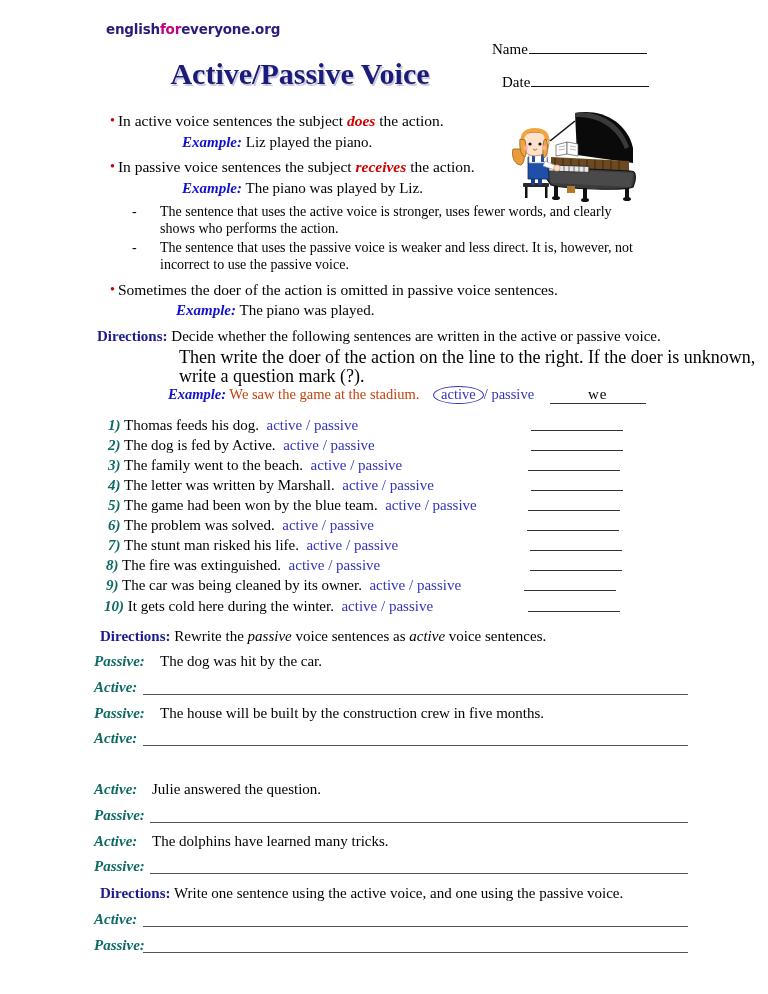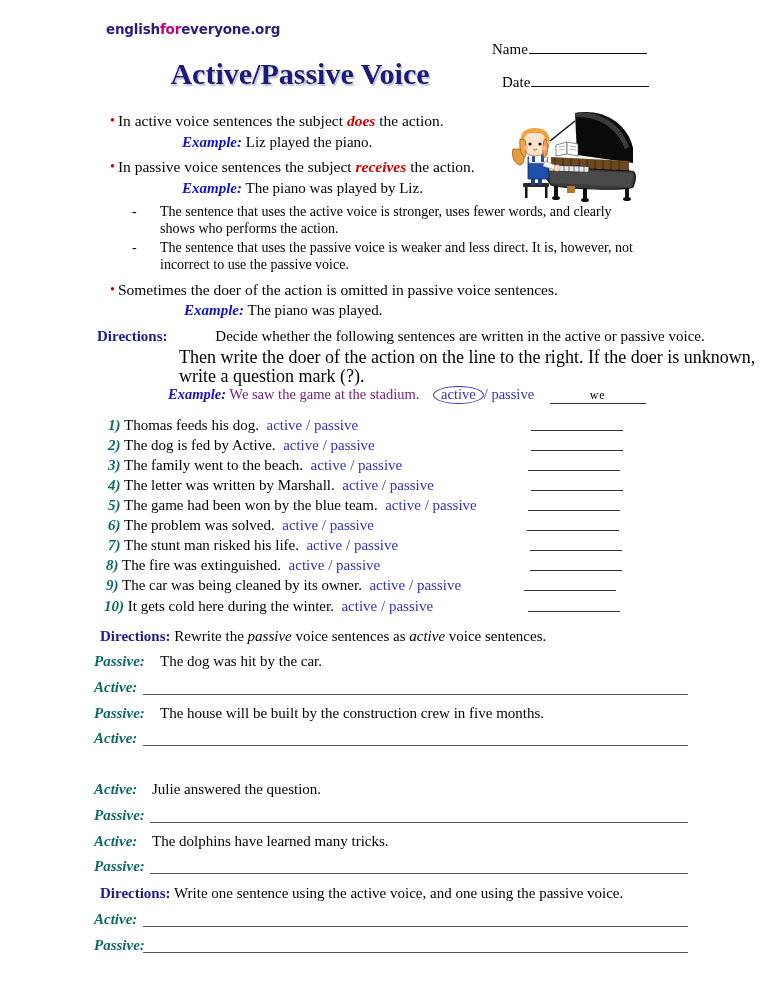--- a/index.html
+++ b/index.html
@@ -117,51 +117,51 @@
 
   
   .directions {
     position: absolute;
     font-size: 15px;
   }
   .dir-label {
     color: #1b1b8c;
     font-weight: bold;
   }
-  .dir-body { color: #000; margin-left: 44px; }
+  .dir-body { color: #000; }
   .dir-cont {
     position: absolute;
     font-size: 18px;
     white-space: nowrap;
   }
 
   
   .example-row {
     position: absolute;
     left: 168px;
     top: 386px;
     font-size: 14.5px;
     white-space: nowrap;
   }
-  .example-row .ex-sentence { color: #701a75; text-align: center; }
+  .example-row .ex-sentence { color: #c2410c; text-align: center; }
   .ap-blue { color: #3333bb; }
   .oval {
     display: inline-block;
     border: 1.2px solid #3333bb;
     border-radius: 50%;
     padding: 0px 7px 1px 7px;
     color: #3333bb;
     line-height: 15px;
   }
   .ans-written {
     display: inline-block;
     border-bottom: 1.2px solid #333;
     width: 96px;
     text-align: center;
-    font-size: 12px;
+    font-size: 15px;
     letter-spacing: 1px;
   }
 
   .q-row {
     position: absolute;
     font-size: 15px;
     white-space: nowrap;
   }
   .q-num {
     color: #0d6a63;
@@ -331,21 +331,21 @@
 
   <div class="dash-item" style="left:160px; top:239px; width:500px;">
     <span class="dash">-</span>
     <span>The sentence that uses the passive voice is weaker and less direct. It is, however, not incorrect to use the passive voice.</span>
   </div>
 
   <div class="bullet-line" style="left:110px; top:281px;">
     <span class="redbullet">•</span><span>Sometimes the doer of the action is omitted in passive voice sentences.</span>
   </div>
 
-  <div class="example-line" style="left:184px; top:302px;">
+  <div class="example-line" style="left:176px; top:302px;">
     <span class="ex-label">Example:</span><span> The piano was played.</span>
   </div>
 
   <div class="directions" style="left:97px; top:328px; white-space:nowrap;">
     <span class="dir-label">Directions:</span><span class="dir-body"> Decide whether the following sentences are written in the active or passive voice.</span>
   </div>
   <div class="dir-cont" style="left:179px; top:347px;">Then write the doer of the action on the line to the right. If the doer is unknown,</div>
   <div class="dir-cont" style="left:179px; top:366px;">write a question mark (?).</div>
 
   <div class="example-row">

